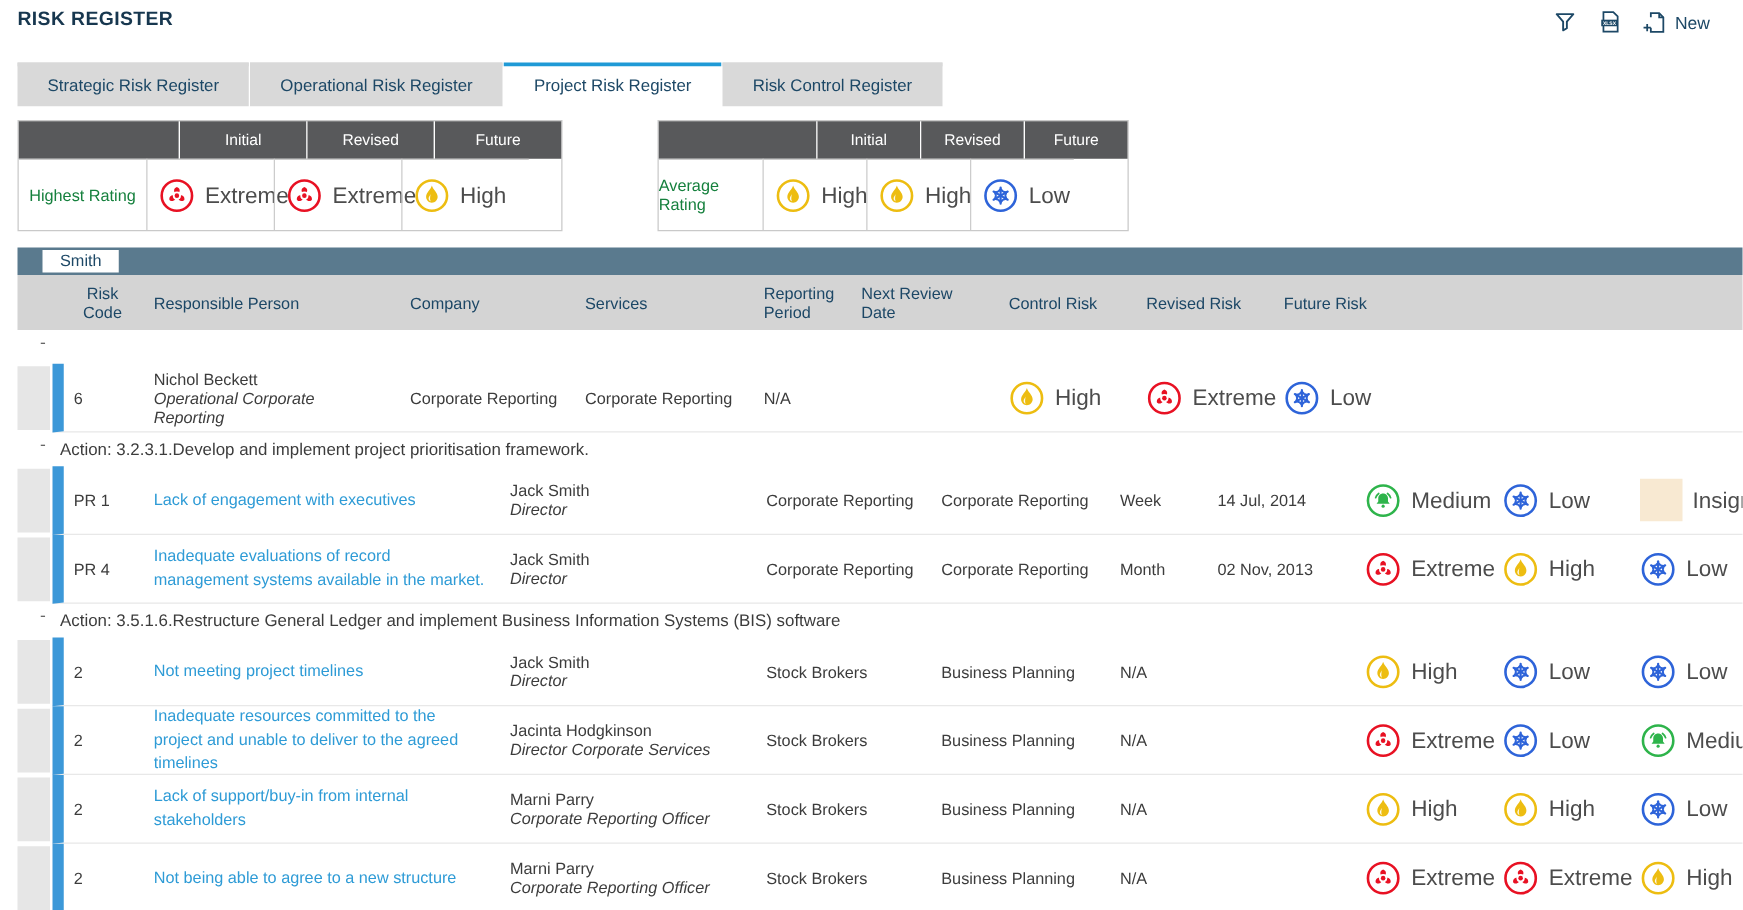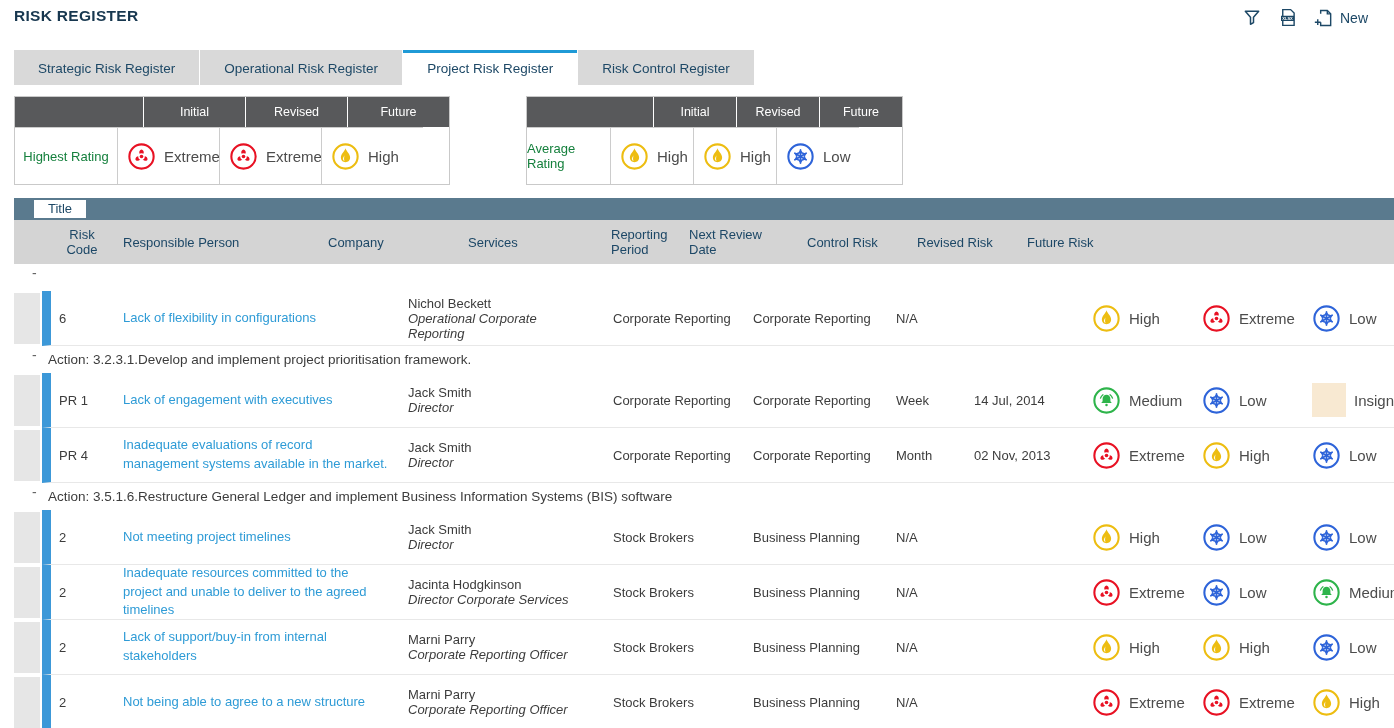--- a/index.html
+++ b/index.html
@@ -37,21 +37,21 @@
   .s0 .s-label, .s0 .s-hcell:first-child { width:128px; }
   .s0 .s-hcell, .s0 .s-cell { width:102px; }
   .s1 .s-label, .s1 .s-hcell:first-child { width:126px; }
   .s1 .s-hcell, .s1 .s-cell { width:83px; }
   .s0 .s-label.s-cell, .s1 .s-label.s-cell { }
 
   
   .rating { display:flex; align-items:center; gap:8px; }
   .rating svg { width:29px; height:29px; display:block; }
   .rating .sq { width:34px; height:34px; display:block; }
-  .r-label { font-size:15px; color:#4c4c4c; white-space:nowrap; }
+  .r-label { font-size:18px; color:#4c4c4c; white-space:nowrap; }
 
   
   .grid { margin:13px 0 0 14px; width:1426px; }
   .grid-titlebar { height:22px; background:#5a7a8e; display:flex; align-items:center;
                    padding-left:20px; }
   .title-chip { background:#fff; color:#1d4866; font-size:13px; padding:1px 14px 2px;
                 cursor:pointer; }
 
   .grid-header { display:flex; align-items:center; background:#d4d4d4; min-height:44px;
                  color:#1c4766; font-size:13px; }
@@ -253,21 +253,21 @@
             </span>
             <span class="r-label">Low</span>
           </div>
         </div>
       </div>
     </div>
   </div>
 
 <div class="grid">
   <div class="grid-titlebar">
-    <div class="title-chip">Title</div>
+    <div class="title-chip">Smith</div>
   </div>
   <div class="grid-header" id="grid-header">
       <div class="hcell h-gutter"></div>
       <div class="hcell c-code">Risk Code</div>
       <div class="hcell c-person">Responsible Person</div>
       <div class="hcell c-company">Company</div>
       <div class="hcell c-services">Services</div>
       <div class="hcell c-period">Reporting Period</div>
       <div class="hcell c-review">Next Review Date</div>
       <div class="hcell c-initial">Control Risk</div>
@@ -275,21 +275,20 @@
       <div class="hcell c-future">Future Risk</div>
     </div>
   <div id="grid-body">
       <div class="group-row">
         <span class="collapse">-</span>
       </div>
       <div class="data-row">
         <div class="gutter"></div>
         <div class="row-body">
           <div class="cell c-code">6</div>
-          <div class="cell c-item"><a href="#">Lack of flexibility in configurations</a></div>
           <div class="cell c-person">
             <div class="p-name">Nichol Beckett</div>
             <div class="p-role">Operational Corporate Reporting</div>
           </div>
           <div class="cell c-company">Corporate Reporting</div>
           <div class="cell c-services">Corporate Reporting</div>
           <div class="cell c-period">N/A</div>
           <div class="cell c-review"></div>
           <div class="cell c-initial">
             <div class="rating">

